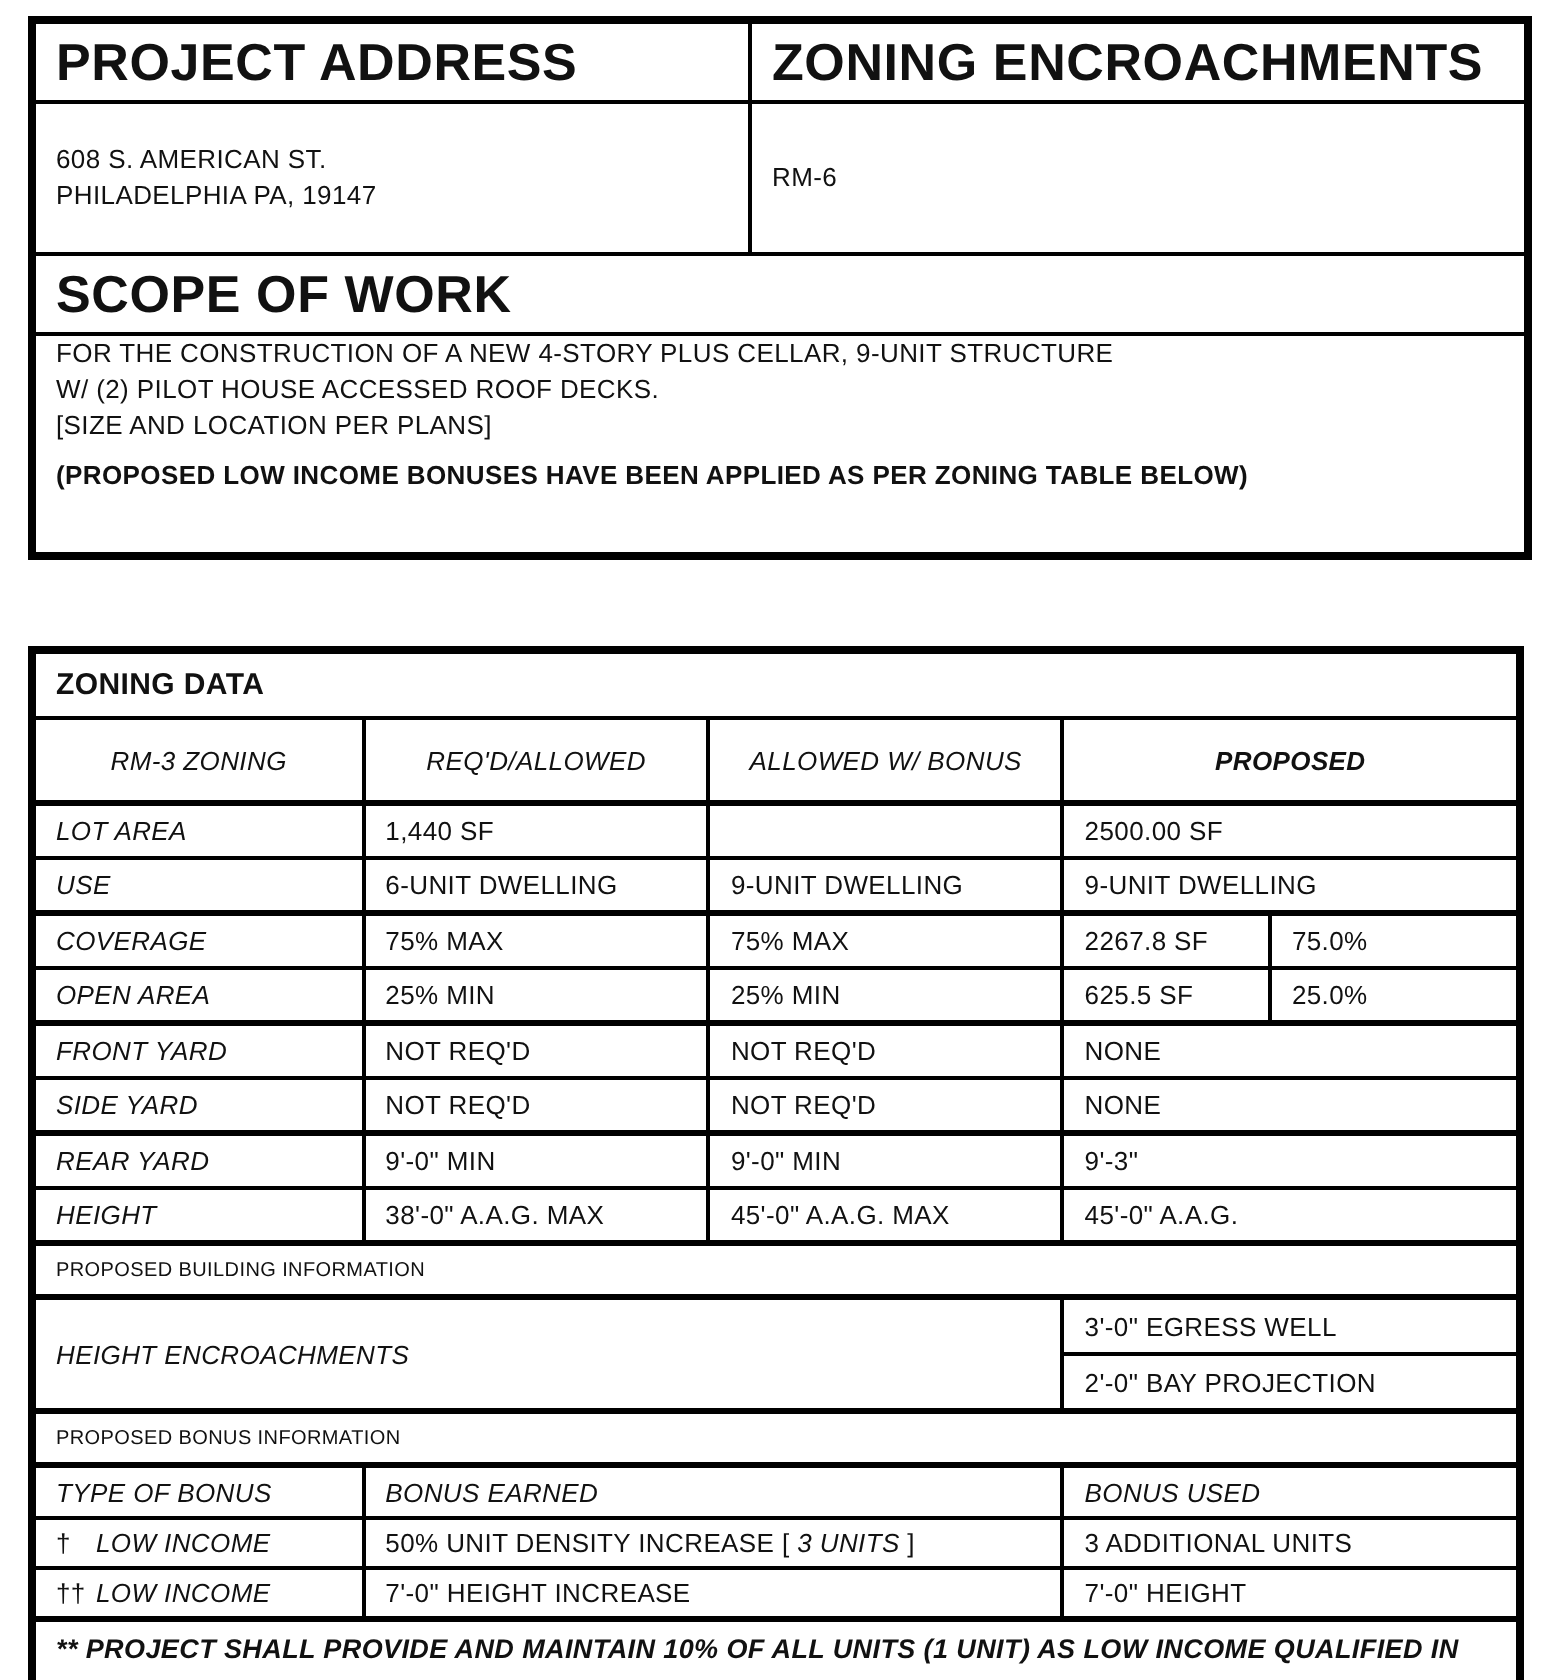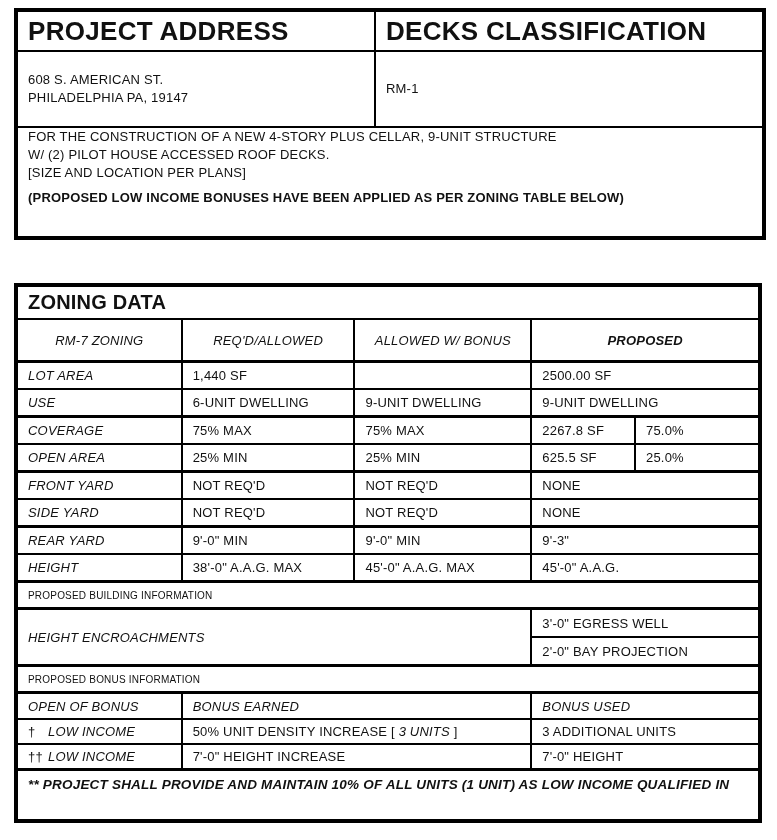--- a/index.html
+++ b/index.html
@@ -47,21 +47,21 @@
     height: 108px;
     vertical-align: top;
     padding-top: 0;
     line-height: 18px;
     white-space: normal;
   }
   .scope-note { margin-top: 7px; font-weight: bold; }
   
   .title-cell {
     height: 31px;
-    font-size: 20px;
+    font-size: 15px;
     font-weight: bold;
   }
   .col-hdr {
     height: 40px;
     font-style: italic;
     text-align: center;
   }
   .col-hdr.bold { font-weight: bold; }
   .lbl { font-style: italic; }
   .dr td { height: 25px; }
@@ -96,28 +96,31 @@
 <div class="sheet">
 
   <table class="tbl top-tbl">
     <colgroup>
         <col style="width:359px">
         <col style="width:389px">
       </colgroup>
     <tbody>
         <tr>
       <td class="hdr-cell">PROJECT ADDRESS</td>
-      <td class="hdr-cell">DECKS CLASSIFICATION</td>
+      <td class="hdr-cell">ZONING ENCROACHMENTS</td>
     </tr>
     <tr>
       <td class="addr-cell">
         <div>608 S. AMERICAN ST.</div>
         <div>PHILADELPHIA PA, 19147</div>
       </td>
-      <td class="addr-cell">RM-1</td>
+      <td class="addr-cell">RM-6</td>
+    </tr>
+    <tr>
+      <td class="hdr-cell" colspan="2">SCOPE OF WORK</td>
     </tr>
     <tr>
       <td class="scope-body" colspan="2">
         <div>FOR THE CONSTRUCTION OF A NEW 4-STORY PLUS CELLAR, 9-UNIT STRUCTURE</div>
         <div>W/ (2) PILOT HOUSE ACCESSED ROOF DECKS.</div>
         <div>[SIZE AND LOCATION PER PLANS]</div>
         <div class="scope-note">(PROPOSED LOW INCOME BONUSES HAVE BEEN APPLIED AS PER ZONING TABLE BELOW)</div>
       </td>
     </tr>
   </tbody>
@@ -131,21 +134,21 @@
         <col style="width:102px">
         <col style="width:123px">
     </colgroup>
 
     <tbody>
         <tr>
       <td class="title-cell" colspan="5">ZONING DATA</td>
     </tr>
 
     <tr>
-      <td class="col-hdr">RM-7 ZONING</td>
+      <td class="col-hdr">RM-3 ZONING</td>
       <td class="col-hdr">REQ'D/ALLOWED</td>
       <td class="col-hdr">ALLOWED W/ BONUS</td>
       <td class="col-hdr bold" colspan="2">PROPOSED</td>
     </tr>
 
     <tr class="dr group-start">
       <td class="lbl">LOT AREA</td>
       <td>1,440 SF</td>
       <td></td>
       <td colspan="2">2500.00 SF</td>
@@ -205,21 +208,21 @@
     </tr>
     <tr class="enc-row">
       <td colspan="2">2'-0" BAY PROJECTION</td>
     </tr>
 
     <tr class="sec-hdr">
       <td colspan="5">PROPOSED BONUS INFORMATION</td>
     </tr>
 
     <tr class="bh">
-      <td>OPEN OF BONUS</td>
+      <td>TYPE OF BONUS</td>
       <td colspan="2">BONUS EARNED</td>
       <td colspan="2">BONUS USED</td>
     </tr>
 
     <tr class="br">
       <td class="lbl">
         <span class="marker">†</span><span>LOW INCOME</span>
       </td>
       <td colspan="2">
         <span>50% UNIT DENSITY INCREASE [ </span><span class="em">3 UNITS</span><span> ]</span>

